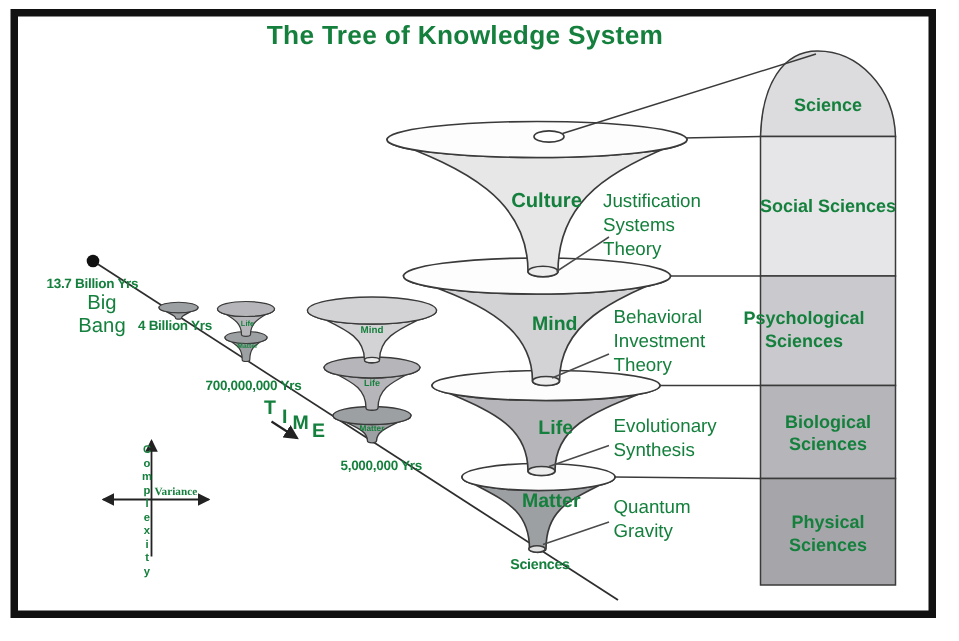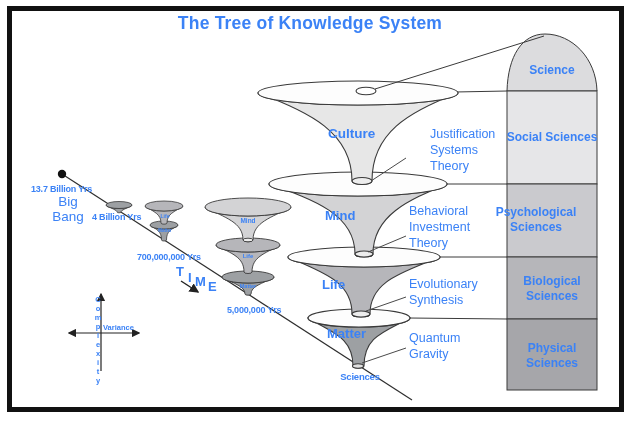--- a/index.html
+++ b/index.html
@@ -1,22 +1,22 @@
 <!DOCTYPE html>
 <html><head>
 <meta charset="utf-8">
 <style>
   html,body{margin:0;padding:0;background:#fff;}
   #stage{position:relative;width:630px;height:427px;background:#fff;overflow:hidden;
-         font-family:"Liberation Sans",sans-serif;color:#3b82f6;}
+         font-family:"Liberation Sans",sans-serif;color:#15803d;}
   #frame{position:absolute;left:7px;top:6px;width:607px;height:396px;border:5px solid #111;}
   svg{position:absolute;left:0;top:0;}
   .lbl{position:absolute;white-space:nowrap;}
   .title{left:0;top:13px;width:620px;text-align:center;font-size:17.5px;font-weight:bold;letter-spacing:.2px;}
-  .funnel-label{font-weight:bold;font-size:13px;text-align:left;}
+  .funnel-label{font-weight:bold;font-size:13px;text-align:right;}
   .theory{font-size:12.5px;line-height:16px;white-space:pre-line;}
   .ladder-label{width:96px;text-align:center;font-weight:bold;font-size:12px;line-height:15px;white-space:normal;}
   .marker{font-weight:bold;font-size:9px;letter-spacing:-.2px;}
   .bigbang{font-size:13.5px;line-height:15px;width:44px;text-align:center;white-space:normal;}
   .mini{position:absolute;font-weight:bold;text-align:center;transform:translateX(-50%);}
   .timeletter{position:absolute;font-weight:bold;font-size:13px;}
   .axis-label{font-weight:bold;font-size:7.5px;}
   .vertical-text{writing-mode:vertical-lr;text-orientation:upright;letter-spacing:0;line-height:1;}
 </style>
 </head>
@@ -116,21 +116,21 @@
   <div class="lbl ladder-label" style="left:504px;top:130px;">Social Sciences</div>
   <div class="lbl ladder-label" style="left:488px;top:205px;">Psychological Sciences</div>
   <div class="lbl ladder-label" style="left:504px;top:274px;">Biological Sciences</div>
   <div class="lbl ladder-label" style="left:504px;top:341px;">Physical Sciences</div>
 
   <div class="lbl funnel-label" style="left:328px;top:126px;width:60px;font-size:13.5px;">Culture</div>
   <div class="lbl funnel-label" style="left:325px;top:208px;width:60px;">Mind</div>
   <div class="lbl funnel-label" style="left:322px;top:277px;width:60px;">Life</div>
   <div class="lbl funnel-label" style="left:327px;top:326px;width:60px;">Matter</div>
 
-  <div class="lbl theory" style="left:430px;top:126px;">Justification
+  <div class="lbl theory" style="left:402px;top:126px;">Justification
 Systems
 Theory</div>
   <div class="lbl theory" style="left:409px;top:203px;">Behavioral
 Investment
 Theory</div>
   <div class="lbl theory" style="left:409px;top:276px;">Evolutionary
 Synthesis</div>
   <div class="lbl theory" style="left:409px;top:330px;">Quantum
 Gravity</div>
 
@@ -146,16 +146,16 @@
   <span class="timeletter" style="left:195px;top:274px;">M</span>
   <span class="timeletter" style="left:208px;top:279px;">E</span>
 
   <div class="mini" style="left:165px;top:213px;font-size:5px;">Life</div>
   <div class="mini" style="left:165px;top:228px;font-size:4.5px;">Matter</div>
   <div class="mini" style="left:248px;top:217px;font-size:6.5px;">Mind</div>
   <div class="mini" style="left:248px;top:253px;font-size:6px;">Life</div>
   <div class="mini" style="left:248px;top:283px;font-size:5.5px;">Matter</div>
 
   <div class="lbl axis-label vertical-text" style="left:94px;top:295px;height:78px;">Complexity</div>
-  <div class="lbl axis-label" style="left:103px;top:323px;">Variance</div>
+  <div class="lbl axis-label" style="left:103px;top:323px;font-family:Liberation Serif, serif;">Variance</div>
 
   <div id="frame"></div>
 </div>
 
 </body></html>

